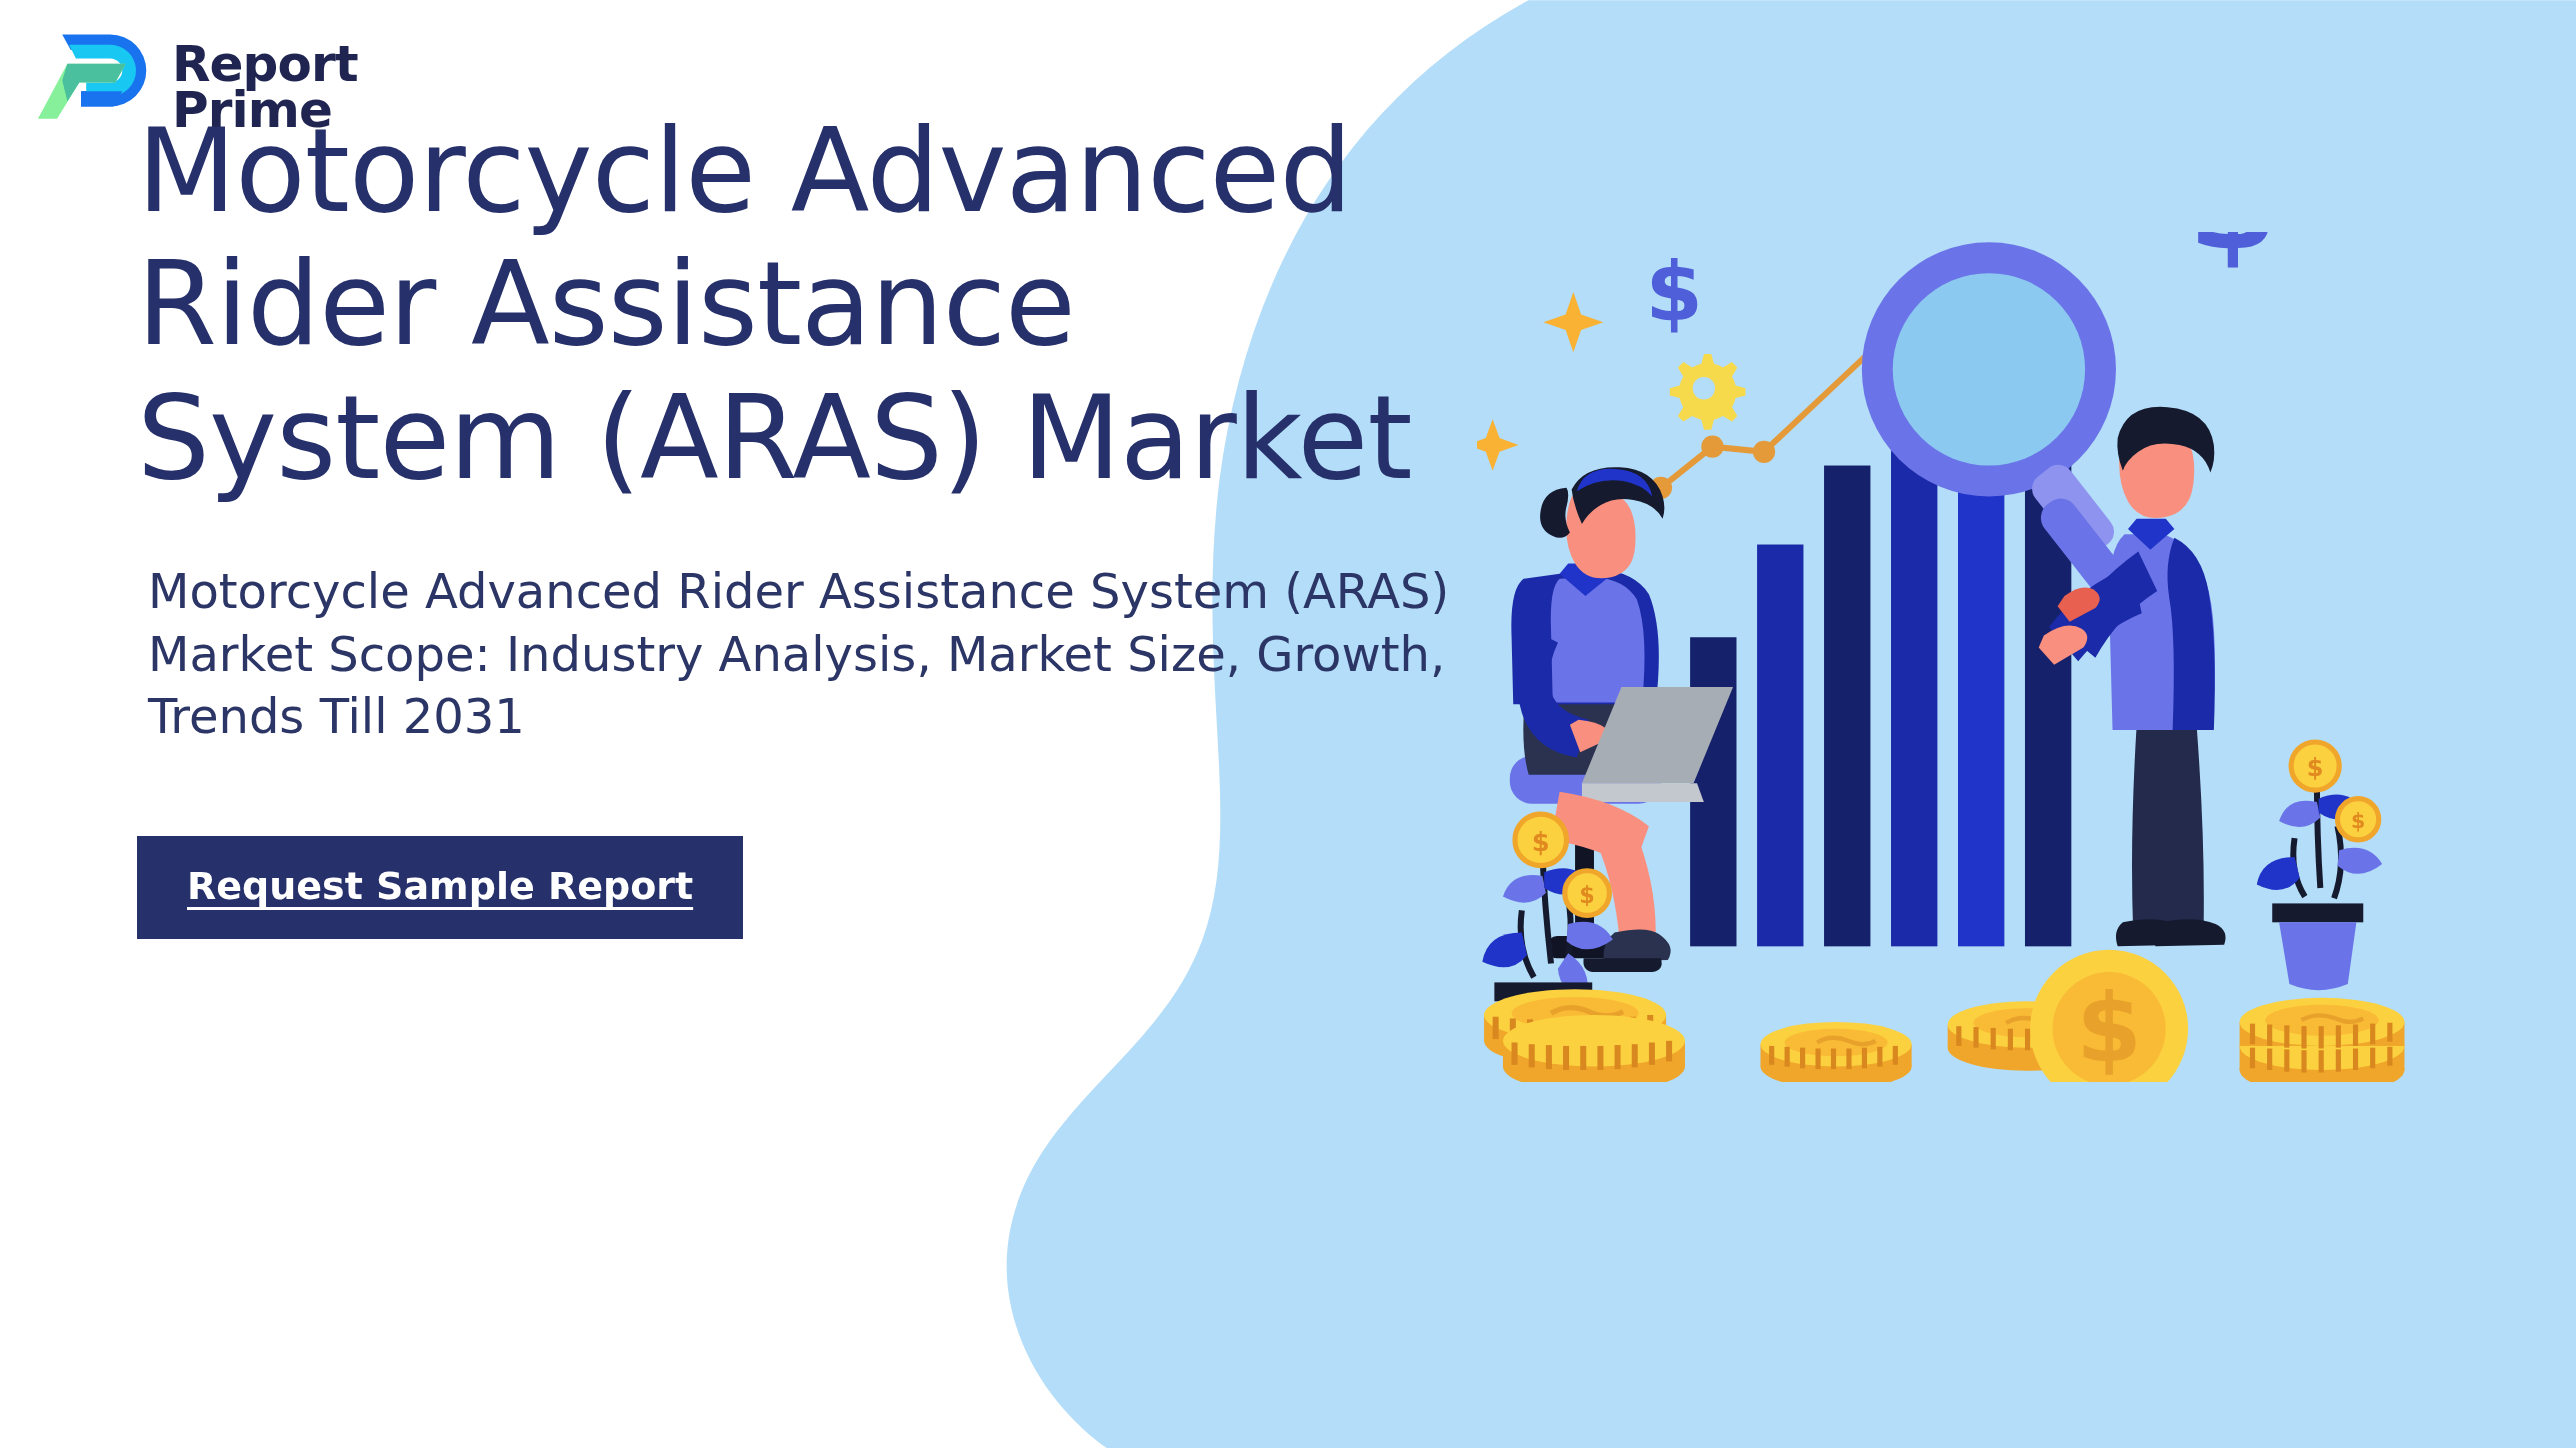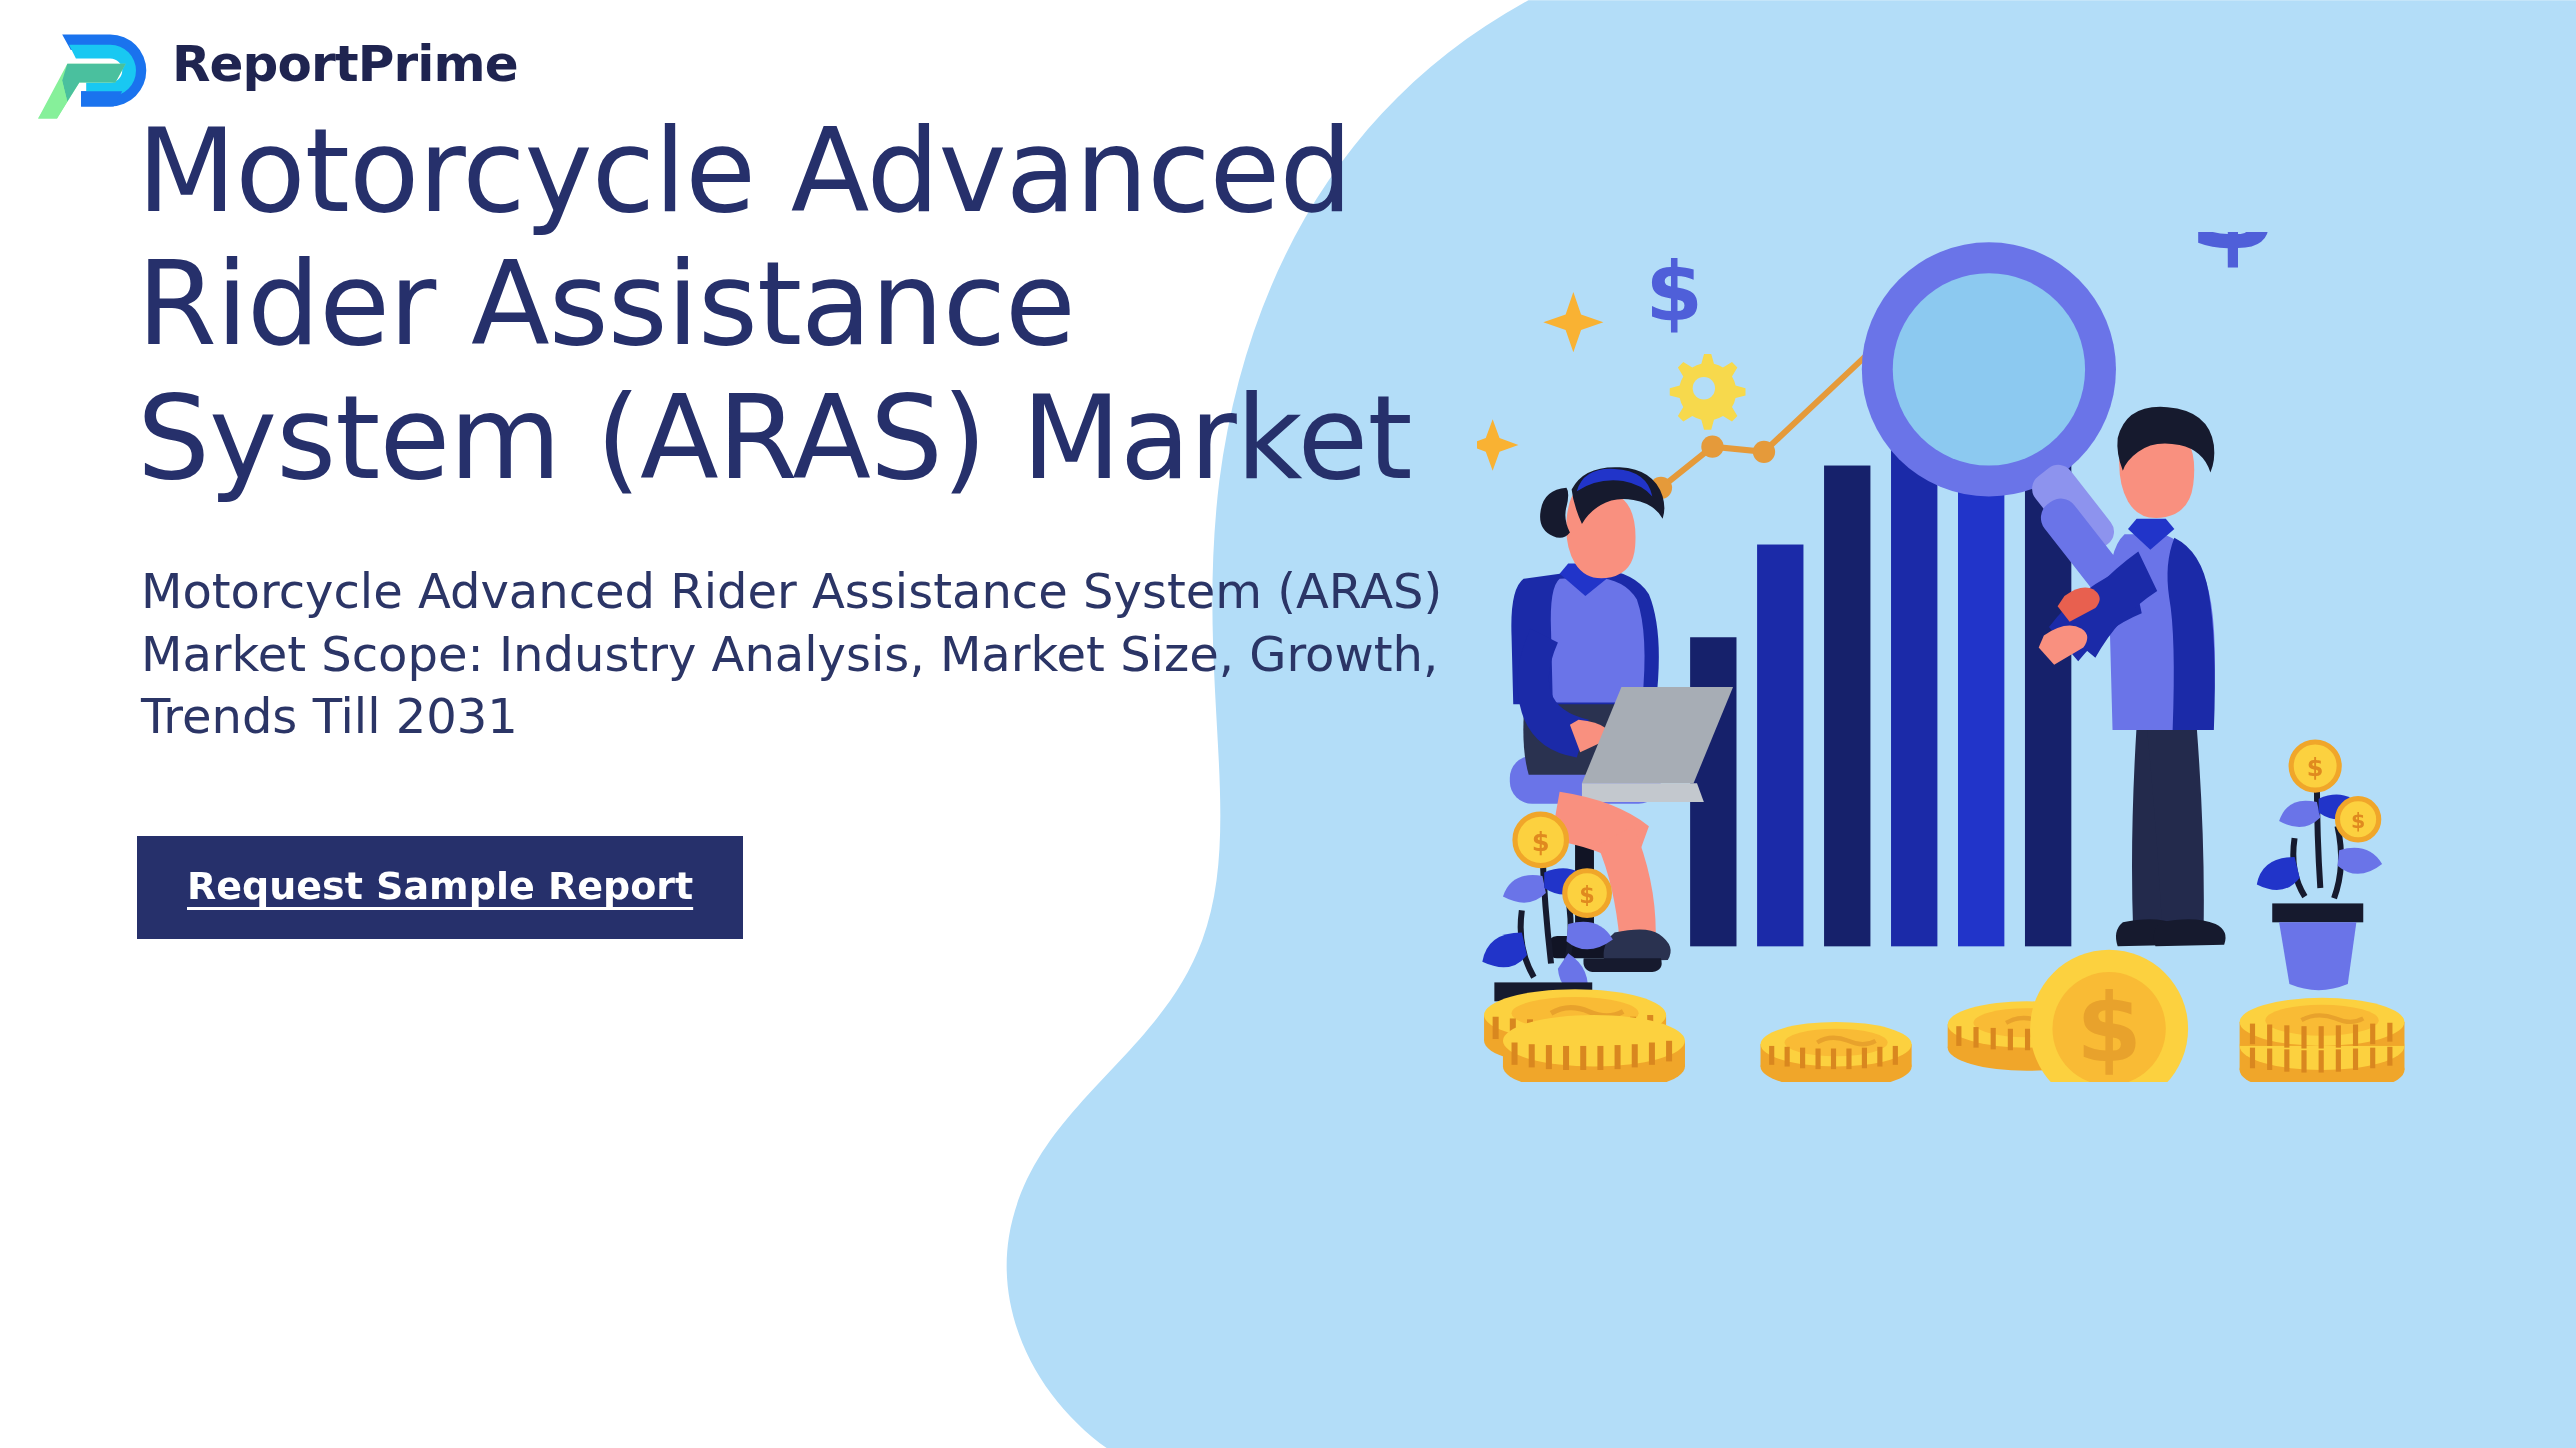--- a/index.html
+++ b/index.html
@@ -10,21 +10,21 @@
     overflow:hidden;position:relative;
   }
   .banner{position:absolute;inset:0;width:2576px;height:1449px;background:#ffffff;overflow:hidden;}
 
   
   .blob-layer{position:absolute;inset:0;width:2576px;height:1449px;}
 
   
   .logo{position:absolute;left:33px;top:19px;display:flex;align-items:flex-start;gap:12px;}
   .logo-mark{width:127px;height:110px;flex:0 0 auto;}
-  .logo-words{display:flex;flex-direction:row;line-height:0.92;padding-top:22px;}
+  .logo-words{display:flex;flex-direction:column;line-height:0.92;padding-top:22px;}
   .logo-words span{
     font-family:"DejaVu Sans","Liberation Sans",sans-serif;
     font-weight:bold;font-size:50px;color:#1f2450;letter-spacing:-0.9px;
   }
 
   
   .content{position:absolute;left:137px;top:105px;width:1340px;}
   .headline{
     font-family:"DejaVu Sans","Liberation Sans",sans-serif;
     font-weight:normal;
@@ -34,21 +34,21 @@
     letter-spacing:-0.9px;
     margin:0;
     white-space:pre-line;
   }
   .subtitle{
     font-family:"DejaVu Sans","Liberation Sans",sans-serif;
     font-weight:normal;
     font-size:48px;
     line-height:1.30;
     color:#2b3566;
-    margin:55px 0 0 4px;
+    margin:55px 0 0 11px;
     width:1348px;
     white-space:pre-line;
   }
   .cta-wrap{margin-top:89px;}
   .cta{
     display:inline-block;
     background:#26306b;
     color:#ffffff;
     font-family:"DejaVu Sans","Liberation Sans",sans-serif;
     font-weight:bold;

